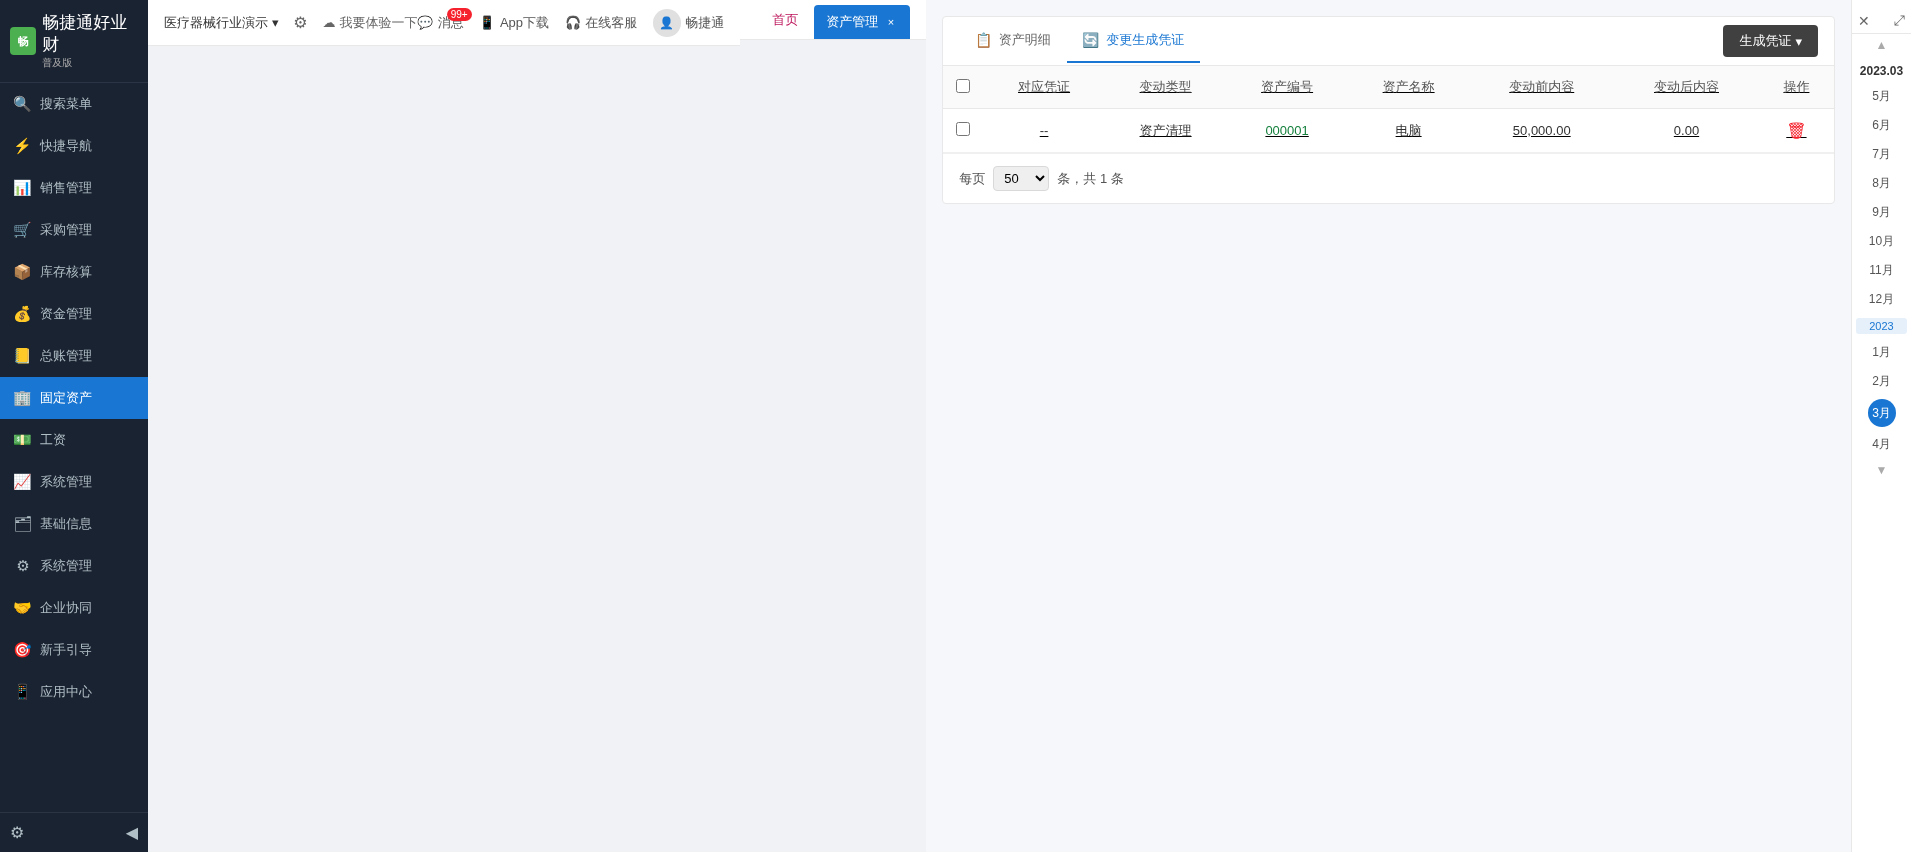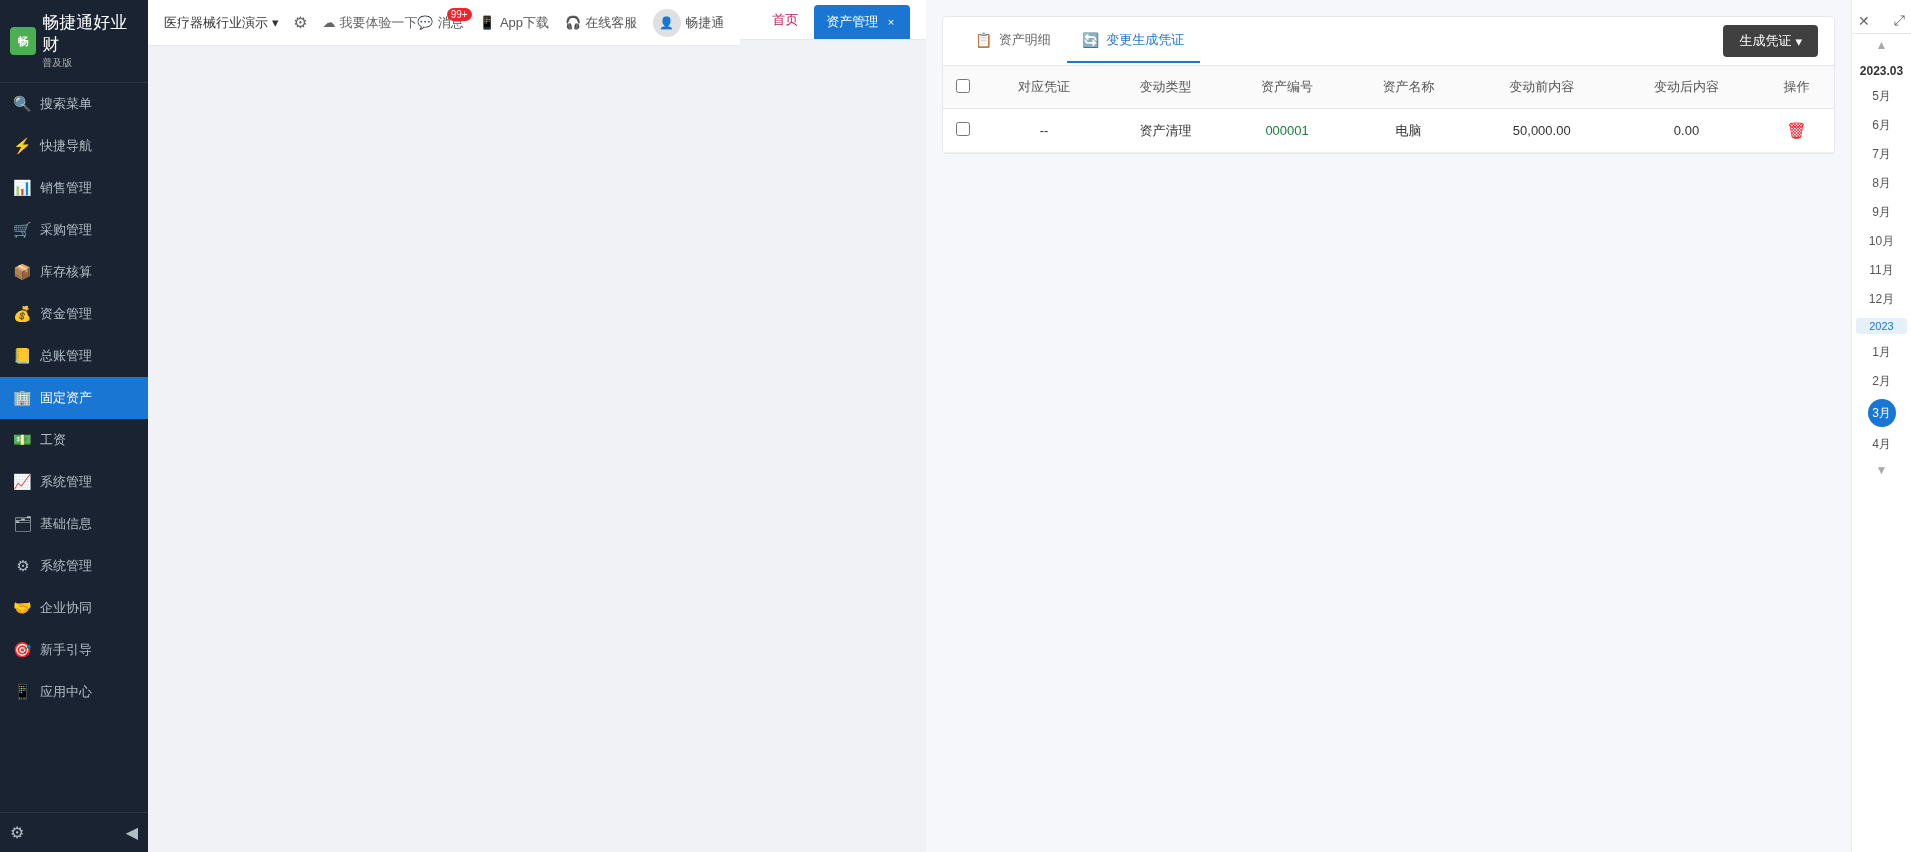--- a/index.html
+++ b/index.html
@@ -136,21 +136,21 @@
       padding: 8px 0;
     }
     .btn-primary {
       background: #404040; color: white;
       border: none; border-radius: 4px;
       padding: 7px 16px; font-size: 13px;
       cursor: pointer; display: flex; align-items: center; gap: 4px;
     }
 
     
-    .table-wrap { overflow-x: auto; }
+    .table-wrap { overflow-x: auto; text-decoration: underline; }
     table { width: 100%; border-collapse: collapse; }
     thead tr { background: #fafafa; }
     th {
       padding: 12px 8px; text-align: center;
       font-size: 13px; color: #555; font-weight: 500;
       border-bottom: 1px solid #e8e8e8;
     }
     td {
       padding: 12px 8px; text-align: center;
       font-size: 13px; color: #333;
@@ -387,20 +387,30 @@
                 <td>50,000.00</td>
                 <td>0.00</td>
                 <td>
                   <span class="delete-btn">🗑</span>
                 </td>
               </tr>
             </tbody>
           </table>
         </div>
 
+        <div class="pagination">
+          <span>每页</span>
+          <select class="per-page-select">
+            <option>50</option>
+            <option>10</option>
+            <option>20</option>
+            <option>100</option>
+          </select>
+          <span>条，共 1 条</span>
+        </div>
       </div>
     </div>
 
     <div class="right-panel">
       <div class="right-panel-header">
         <span class="panel-icon-btn">✕</span>
         <span class="panel-icon-btn">⤢</span>
       </div>
       <div class="scroll-arrow">▲</div>
       <div class="year-label">2023.03</div>

